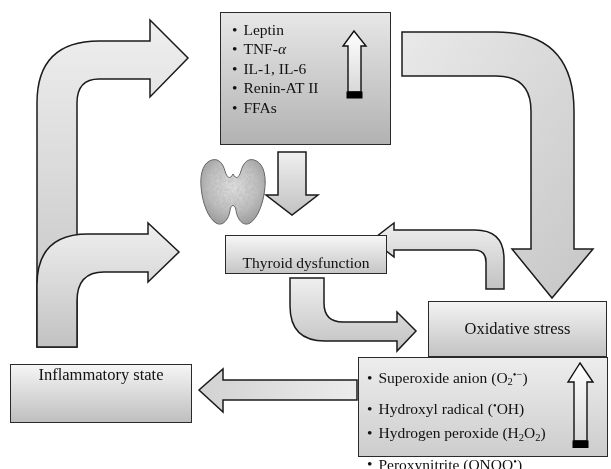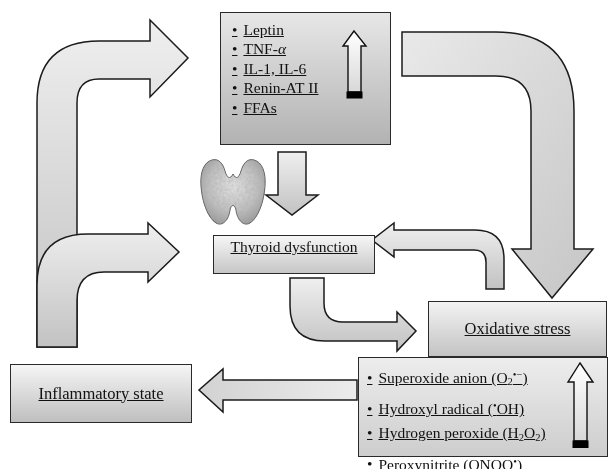--- a/index.html
+++ b/index.html
@@ -5,35 +5,34 @@
   html,body{margin:0;padding:0;background:#fff;}
   .stage{
     position:relative;width:611px;height:469px;background:#ffffff;
     font-family:"Liberation Serif","DejaVu Serif",serif;color:#111;overflow:hidden;
   }
   .arrows{position:absolute;left:0;top:0;z-index:1;}
   .overlay{position:absolute;left:0;top:0;z-index:3;pointer-events:none;}
   .box{
     position:absolute;z-index:2;border:1.6px solid #2a2a2a;box-sizing:border-box;
     background:linear-gradient(180deg,#f2f2f2 0%,#b9b9b9 100%);
-    text-decoration:underline;
   }
   .box-factors{left:220px;top:12px;width:171px;height:133px;
     background:linear-gradient(180deg,#e7e7e7 0%,#b2b2b2 100%);}
-  .box-thyroid{left:213px;top:235px;width:162px;height:39px;text-align:center;
+  .box-thyroid{left:225px;top:235px;width:162px;height:39px;text-align:center;
     background:linear-gradient(180deg,#f6f6f6 0%,#c6c6c6 100%);
-    font-size:15.5px;line-height:18px;padding-top:2px;}
+    font-size:15.5px;line-height:18px;padding-top:18px;}
   .box-oxidative{left:428px;top:301px;width:179px;height:56px;
     background:linear-gradient(180deg,#f3f3f3 0%,#c3c3c3 100%);
     display:flex;align-items:center;justify-content:center;font-size:16.5px;}
   .box-ros{left:358px;top:357px;width:250px;height:100px;
     background:linear-gradient(180deg,#ededed 0%,#cdcdcd 100%);}
   .box-inflammatory{left:10px;top:364px;width:182px;height:59px;
     background:linear-gradient(180deg,#f5f5f5 0%,#bfbfbf 100%);
-    display:flex;align-items:center;justify-content:center;font-size:16.5px;}
+    display:flex;justify-content:center;font-size:16.5px;}
   ul.blist{list-style:none;margin:0;padding:0;}
   .box-factors ul.blist{padding:7px 4px 0 11px;font-size:15.5px;}
   .box-factors ul.blist li{line-height:19.4px;white-space:nowrap;}
   .box-ros ul.blist{padding:5px 4px 0 8px;font-size:15.5px;}
   .box-ros ul.blist li{line-height:24px;white-space:nowrap;}
   .bullet{margin-right:6px;}
   sub{font-size:68%;vertical-align:-0.25em;}
   sup{font-size:68%;vertical-align:0.45em;}
   i{font-style:italic;}
 </style>

